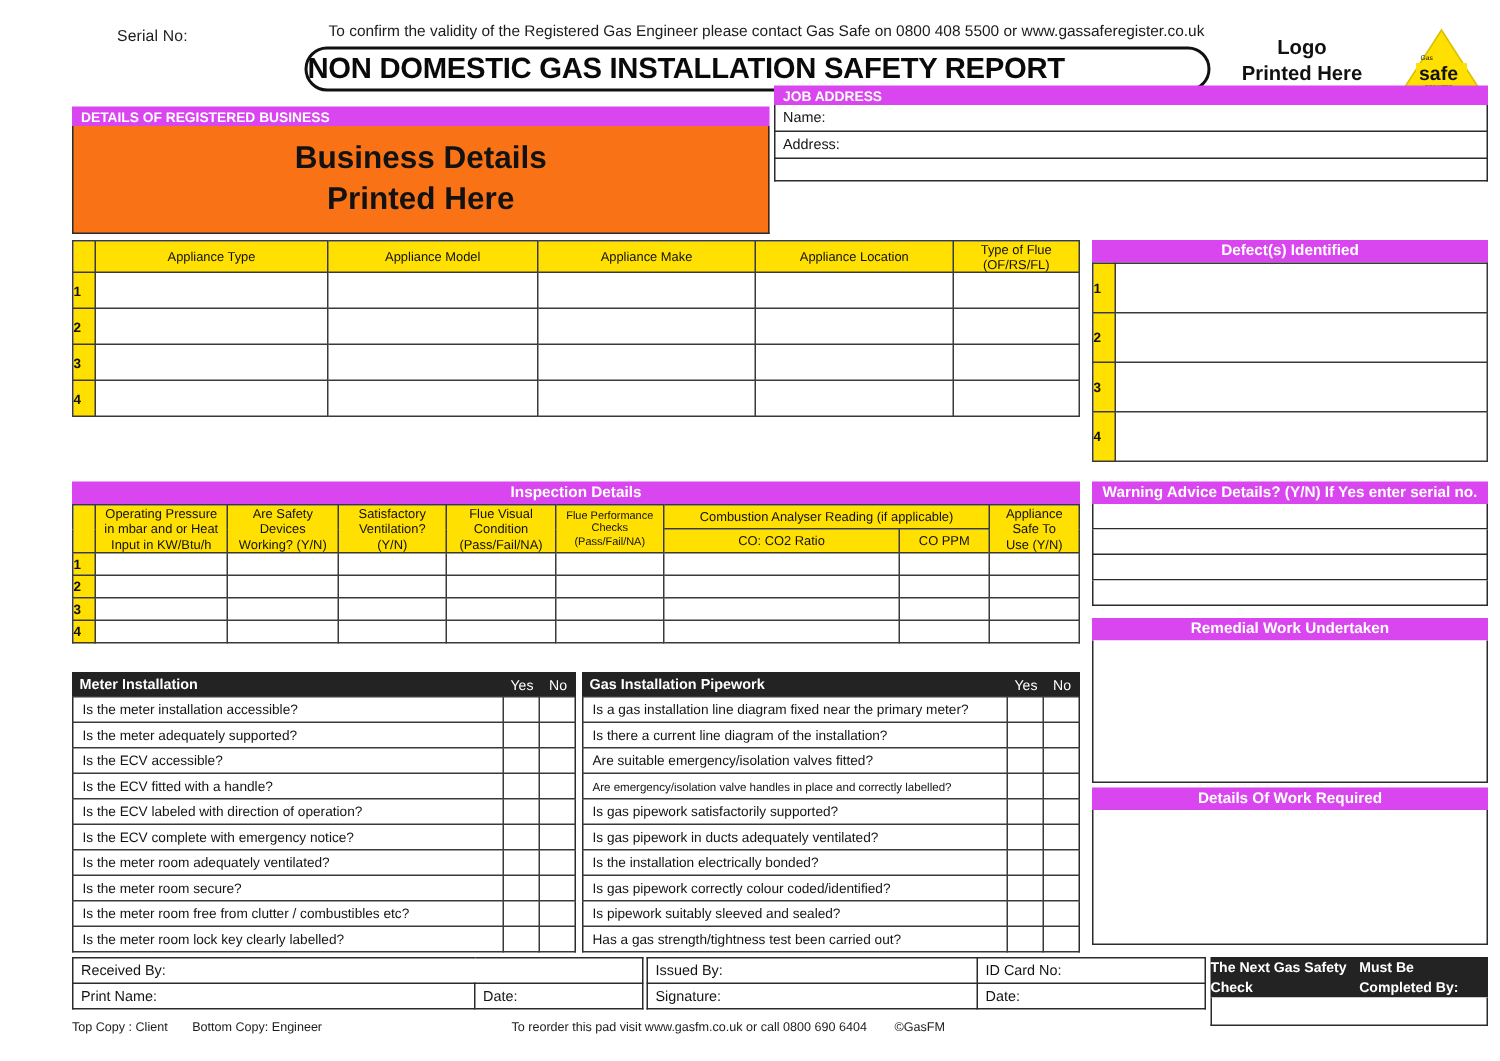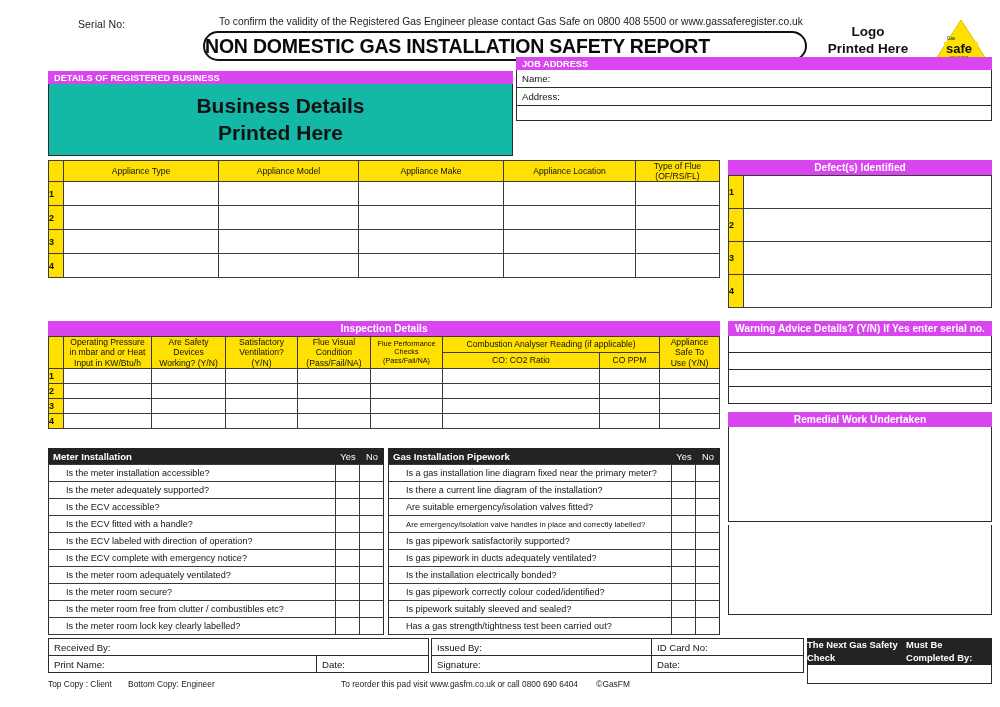--- a/index.html
+++ b/index.html
@@ -61,21 +61,21 @@
   }
   .bar.center { justify-content: center; }
   .bar.big { font-size: 10.2px; }
 
   
   #business-block { left: 48px; top: 71px; width: 465px; height: 85px; }
   #business-block .bar { height: 13px; }
   #business-body {
     height: 72px; border: 1.6px solid #2b2b2b; border-top: none;
     display: flex; flex-direction: column; align-items: center; justify-content: center;
-    background: #14b8a6;
+    background: #f97316;
   }
   #business-body div { font-size: 21px; font-weight: bold; color: #121212; line-height: 1.28; }
 
   #jobaddr-block { left: 516px; top: 57px; width: 476px; height: 85px; }
   #jobaddr-block .bar { height: 13px; }
   .addr-row {
     border: 1.6px solid #2b2b2b; border-top: none;
     height: 18px; display: flex; align-items: center;
     padding-left: 5px; font-size: 9.6px; color: #141414; background: #fff;
   }
@@ -123,21 +123,21 @@
     margin-left: auto; display: flex;
   }
   .cl-head .yn span {
     width: 24px; text-align: center; font-size: 9.4px; font-weight: normal;
   }
   table.cl { border-collapse: collapse; width: 100%; table-layout: fixed; }
   table.cl td {
     border: 1.05px solid #3a3a3a; height: 17px; background: #fff;
   }
   table.cl td.q {
-    padding-left: 17px; font-size: 9.1px; color: #141414;
+    padding-left: 6px; font-size: 9.1px; color: #141414;
     border-left: 1.5px solid #2b2b2b; white-space: nowrap; overflow: hidden;
   }
   table.cl td.q.sm { font-size: 7.7px; }
   table.cl td.tick { width: 24px; }
   table.cl td.tick.last { border-right: 1.5px solid #2b2b2b; }
 
   
   #footer-left  { left: 48px; top: 638px; width: 381px; height: 36px; }
   #footer-mid   { left: 431px; top: 638px; width: 373px; height: 36px; }
   #nextcheck-block { left: 807px; top: 638px; width: 185px; height: 46px; }
@@ -395,20 +395,21 @@
     <div class="warn-row"></div>
     <div class="warn-row"></div>
   </div>
 
   <div class="blk" id="remedial-block">
     <div class="bar center big" style="height:15px">Remedial Work Undertaken</div>
     <div class="bigbox" style="height:95px"></div>
   </div>
 
   <div class="blk" id="details-block">
+    <div class="bar center big" style="height:15px">Details Of Work Required</div>
     <div class="bigbox" style="height:90px"></div>
   </div>
 
   <div class="blk" id="meter-block">
     <div class="cl-head">
       <span>Meter Installation</span>
       <span class="yn">
         <span>Yes</span>
         <span>No</span>
       </span>

